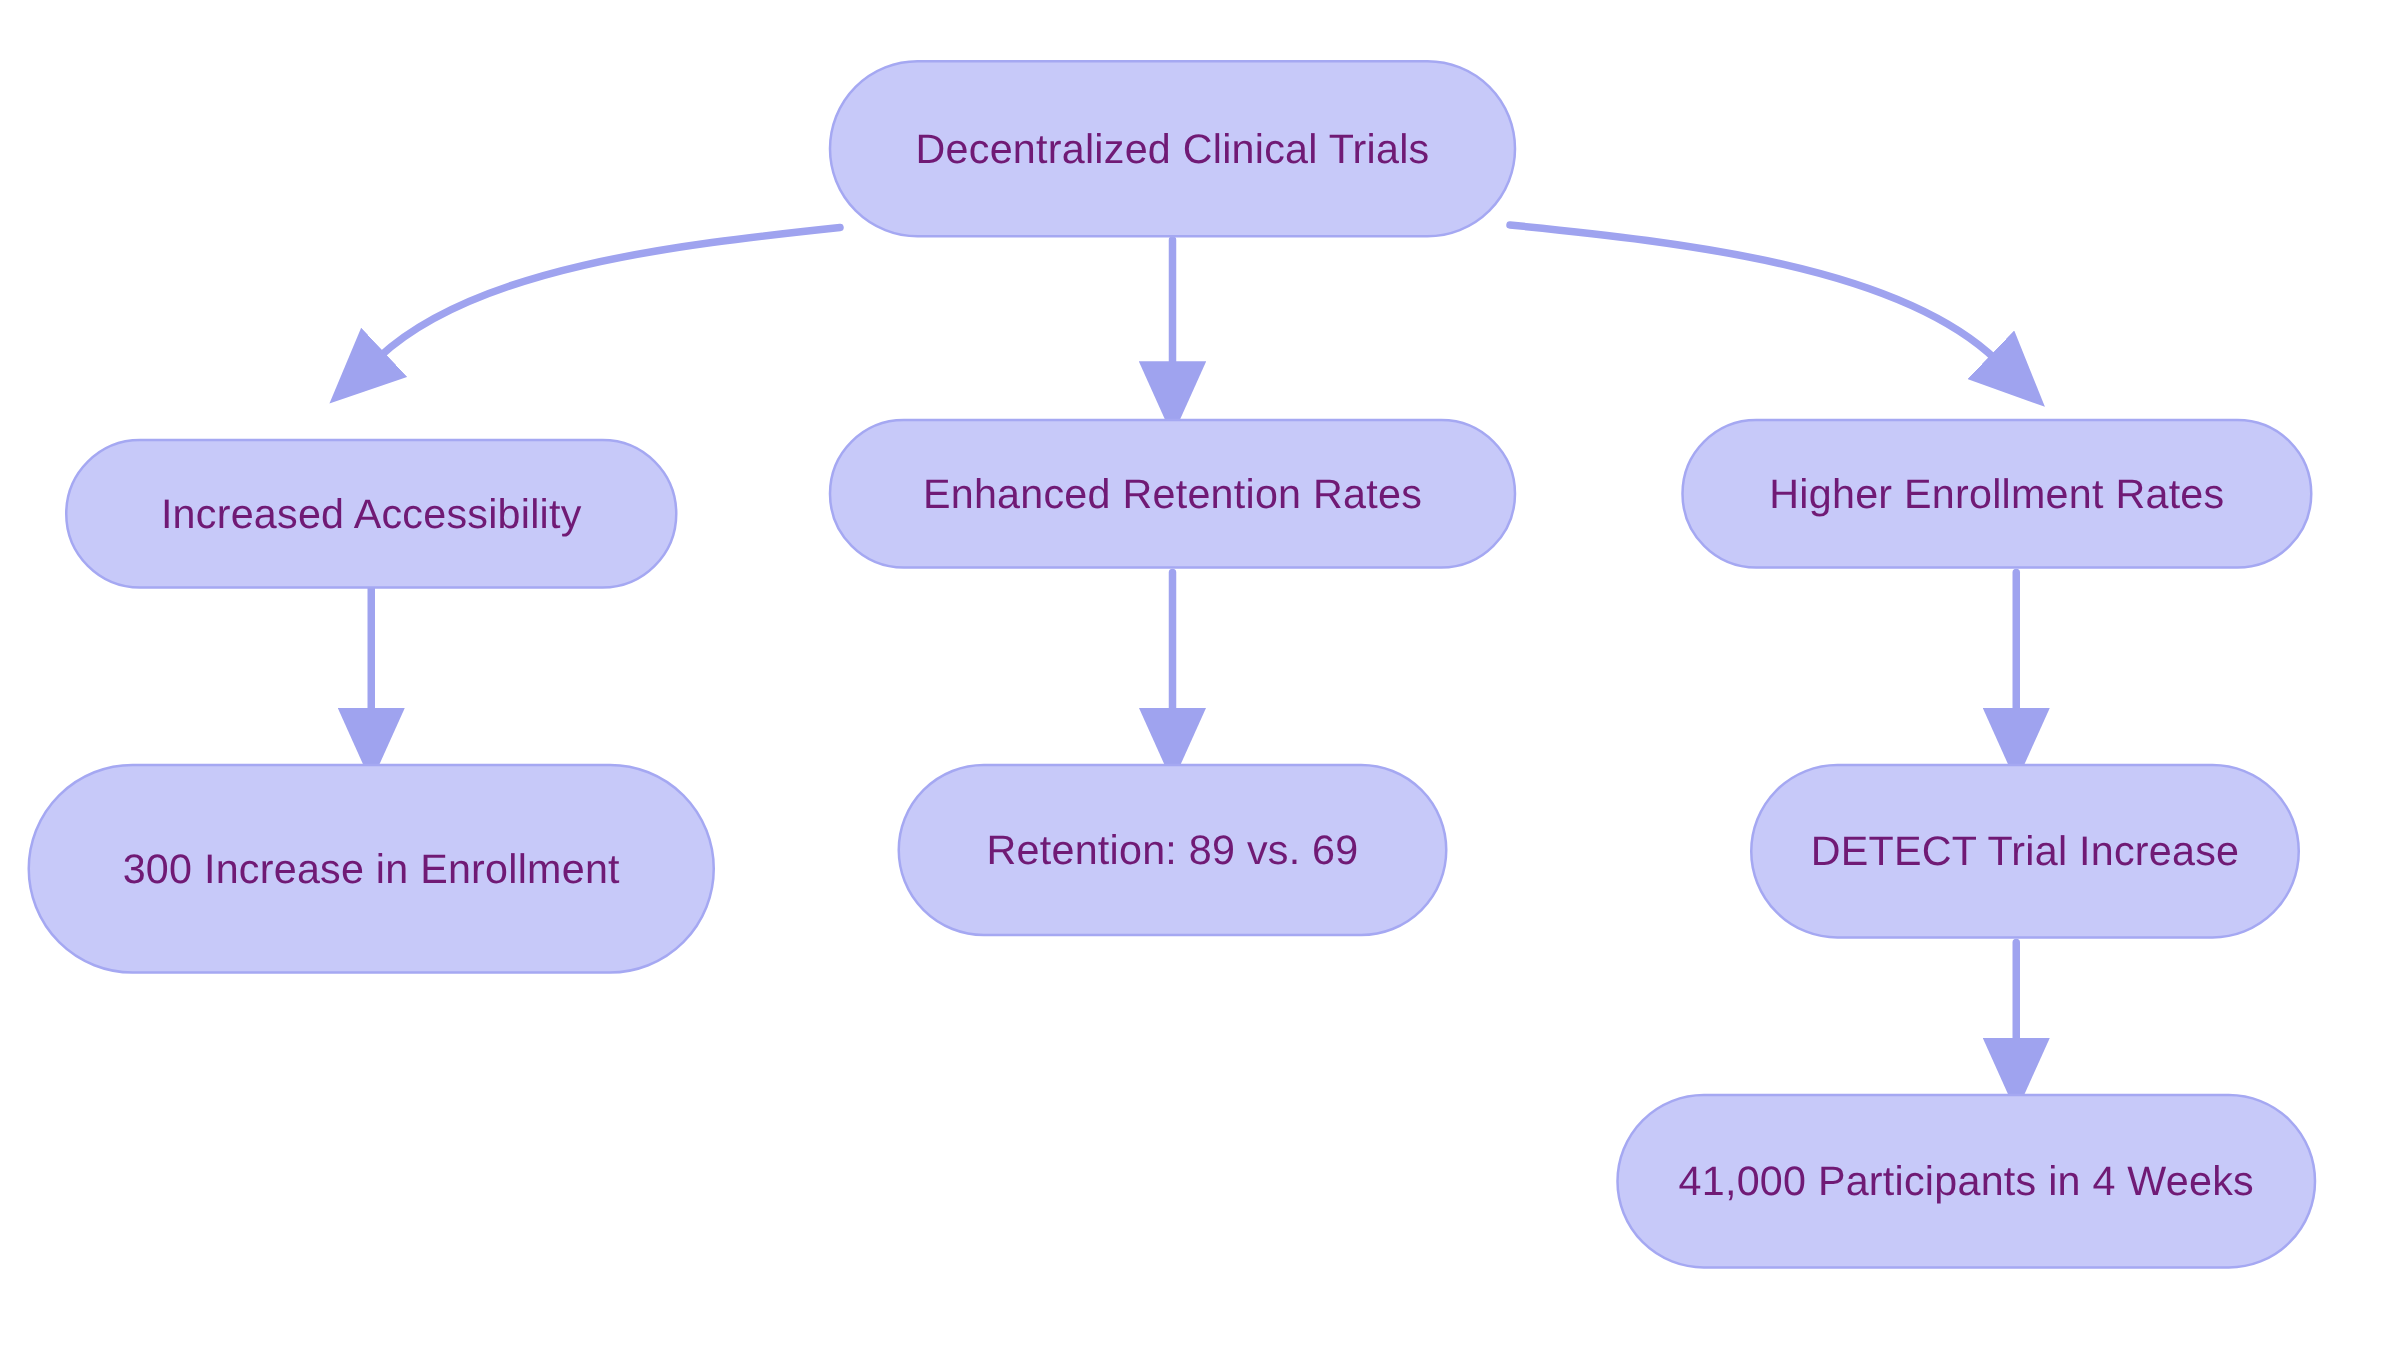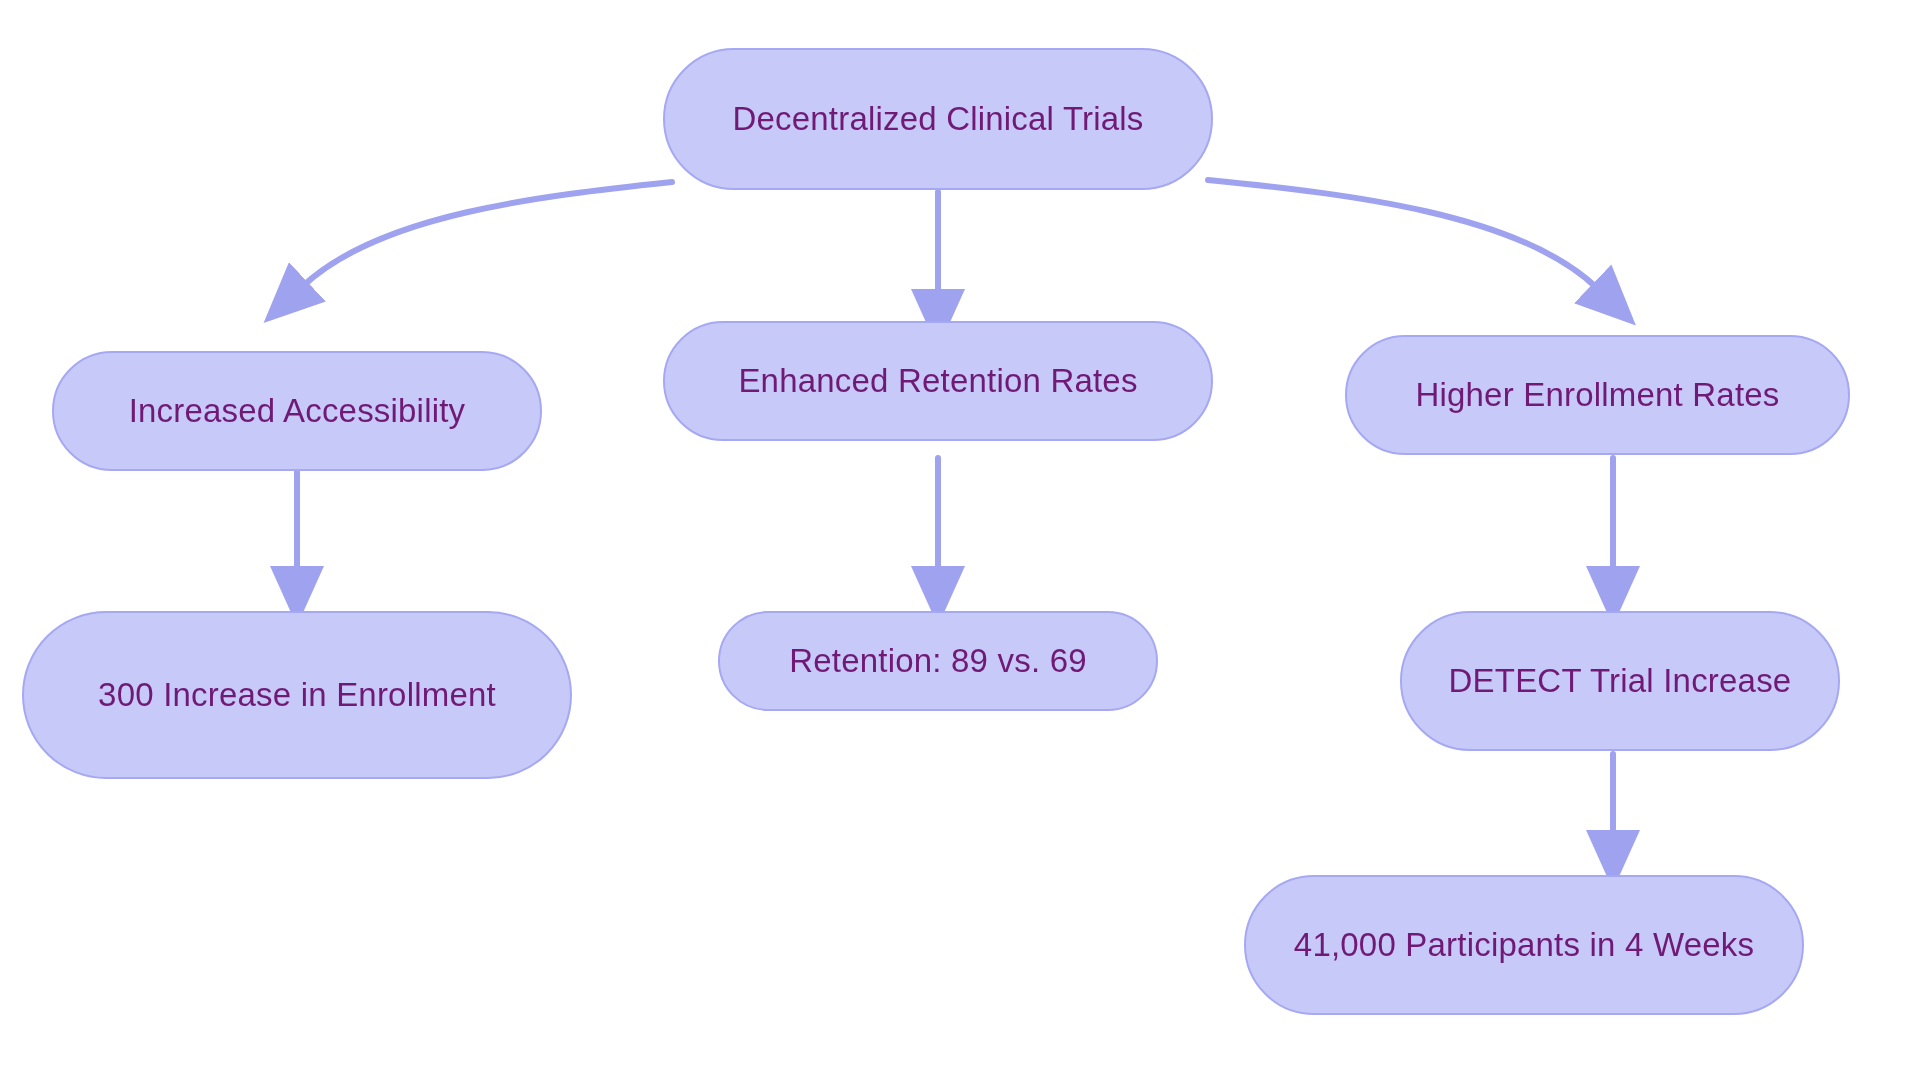--- a/index.html
+++ b/index.html
@@ -76,37 +76,37 @@
   </svg>
 
   <div class="node" style="left:663px; top:48px; width:550px; height:142px;">
     <span class="node-label">Decentralized Clinical Trials</span>
   </div>
 
   <div class="node" style="left:52px; top:335px; width:490px; height:120px;margin-top:16px;">
     <span class="node-label">Increased Accessibility</span>
   </div>
 
-  <div class="node" style="left:663px; top:321px; width:550px; height:120px;">
+  <div class="node" style="left:663px; top:335px; width:550px; height:120px;">
     <span class="node-label">Enhanced Retention Rates</span>
   </div>
 
   <div class="node" style="left:1345px; top:335px; width:505px; height:120px;">
     <span class="node-label">Higher Enrollment Rates</span>
   </div>
 
   <div class="node" style="left:22px; top:611px; width:550px; height:168px;">
     <span class="node-label">300 Increase in Enrollment</span>
   </div>
 
-  <div class="node" style="left:718px; top:611px; width:440px; height:100px;">
+  <div class="node" style="left:718px; top:611px; width:440px; height:138px;">
     <span class="node-label">Retention: 89 vs. 69</span>
   </div>
 
   <div class="node" style="left:1400px; top:611px; width:440px; height:140px;">
     <span class="node-label">DETECT Trial Increase</span>
   </div>
 
-  <div class="node" style="left:1244px; top:875px; width:560px; height:140px;">
+  <div class="node" style="left:1293px; top:875px; width:560px; height:140px;">
     <span class="node-label">41,000 Participants in 4 Weeks</span>
   </div>
 
 </div>
 
 </body></html>

